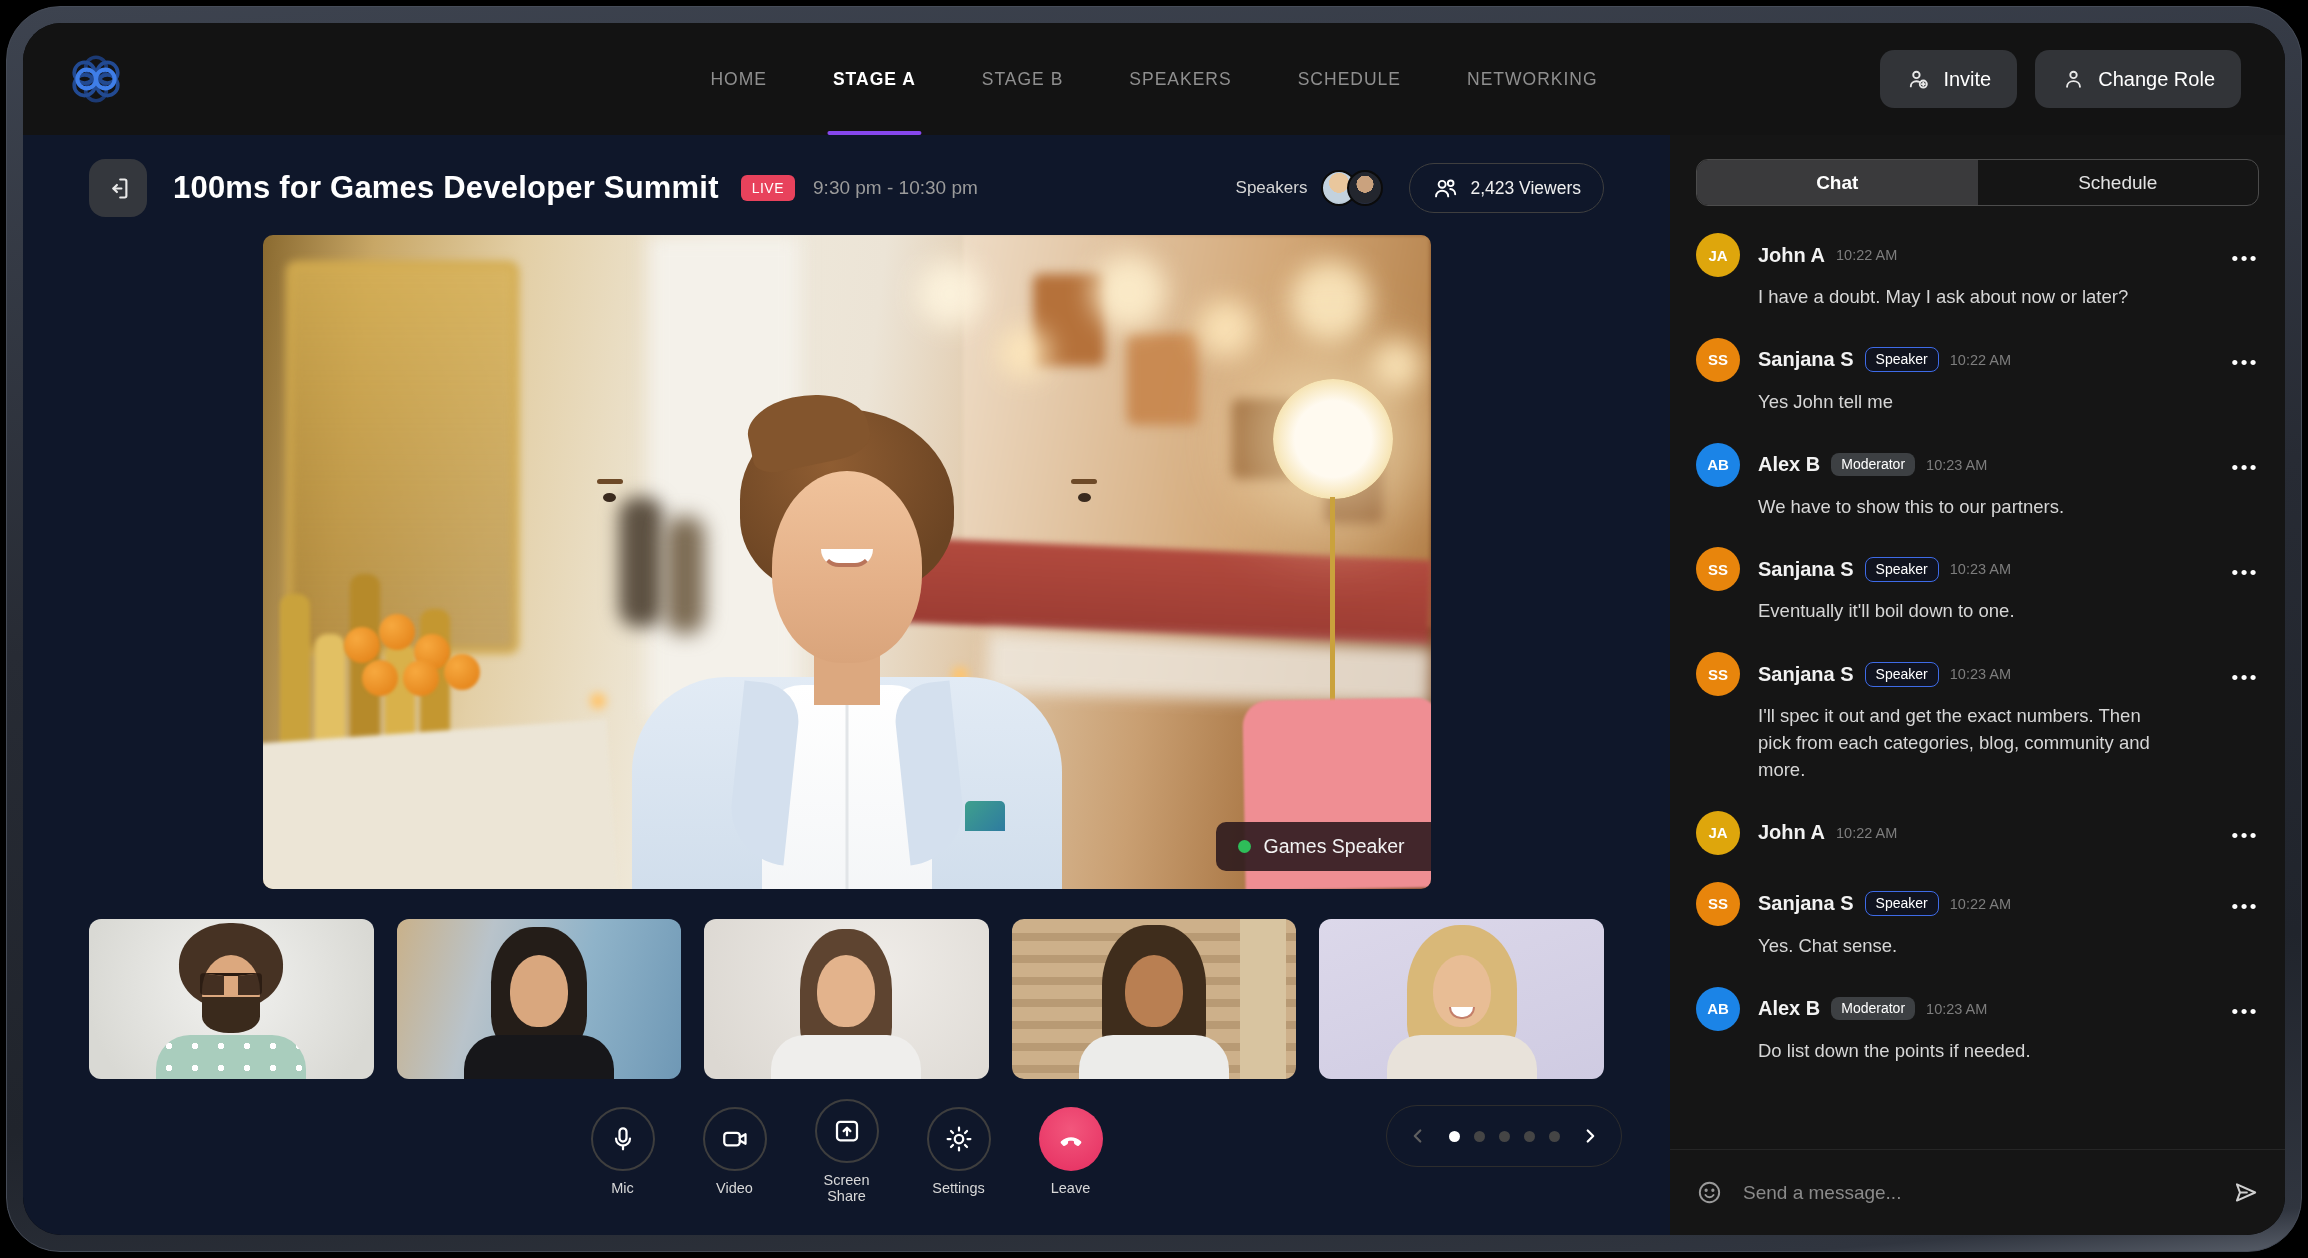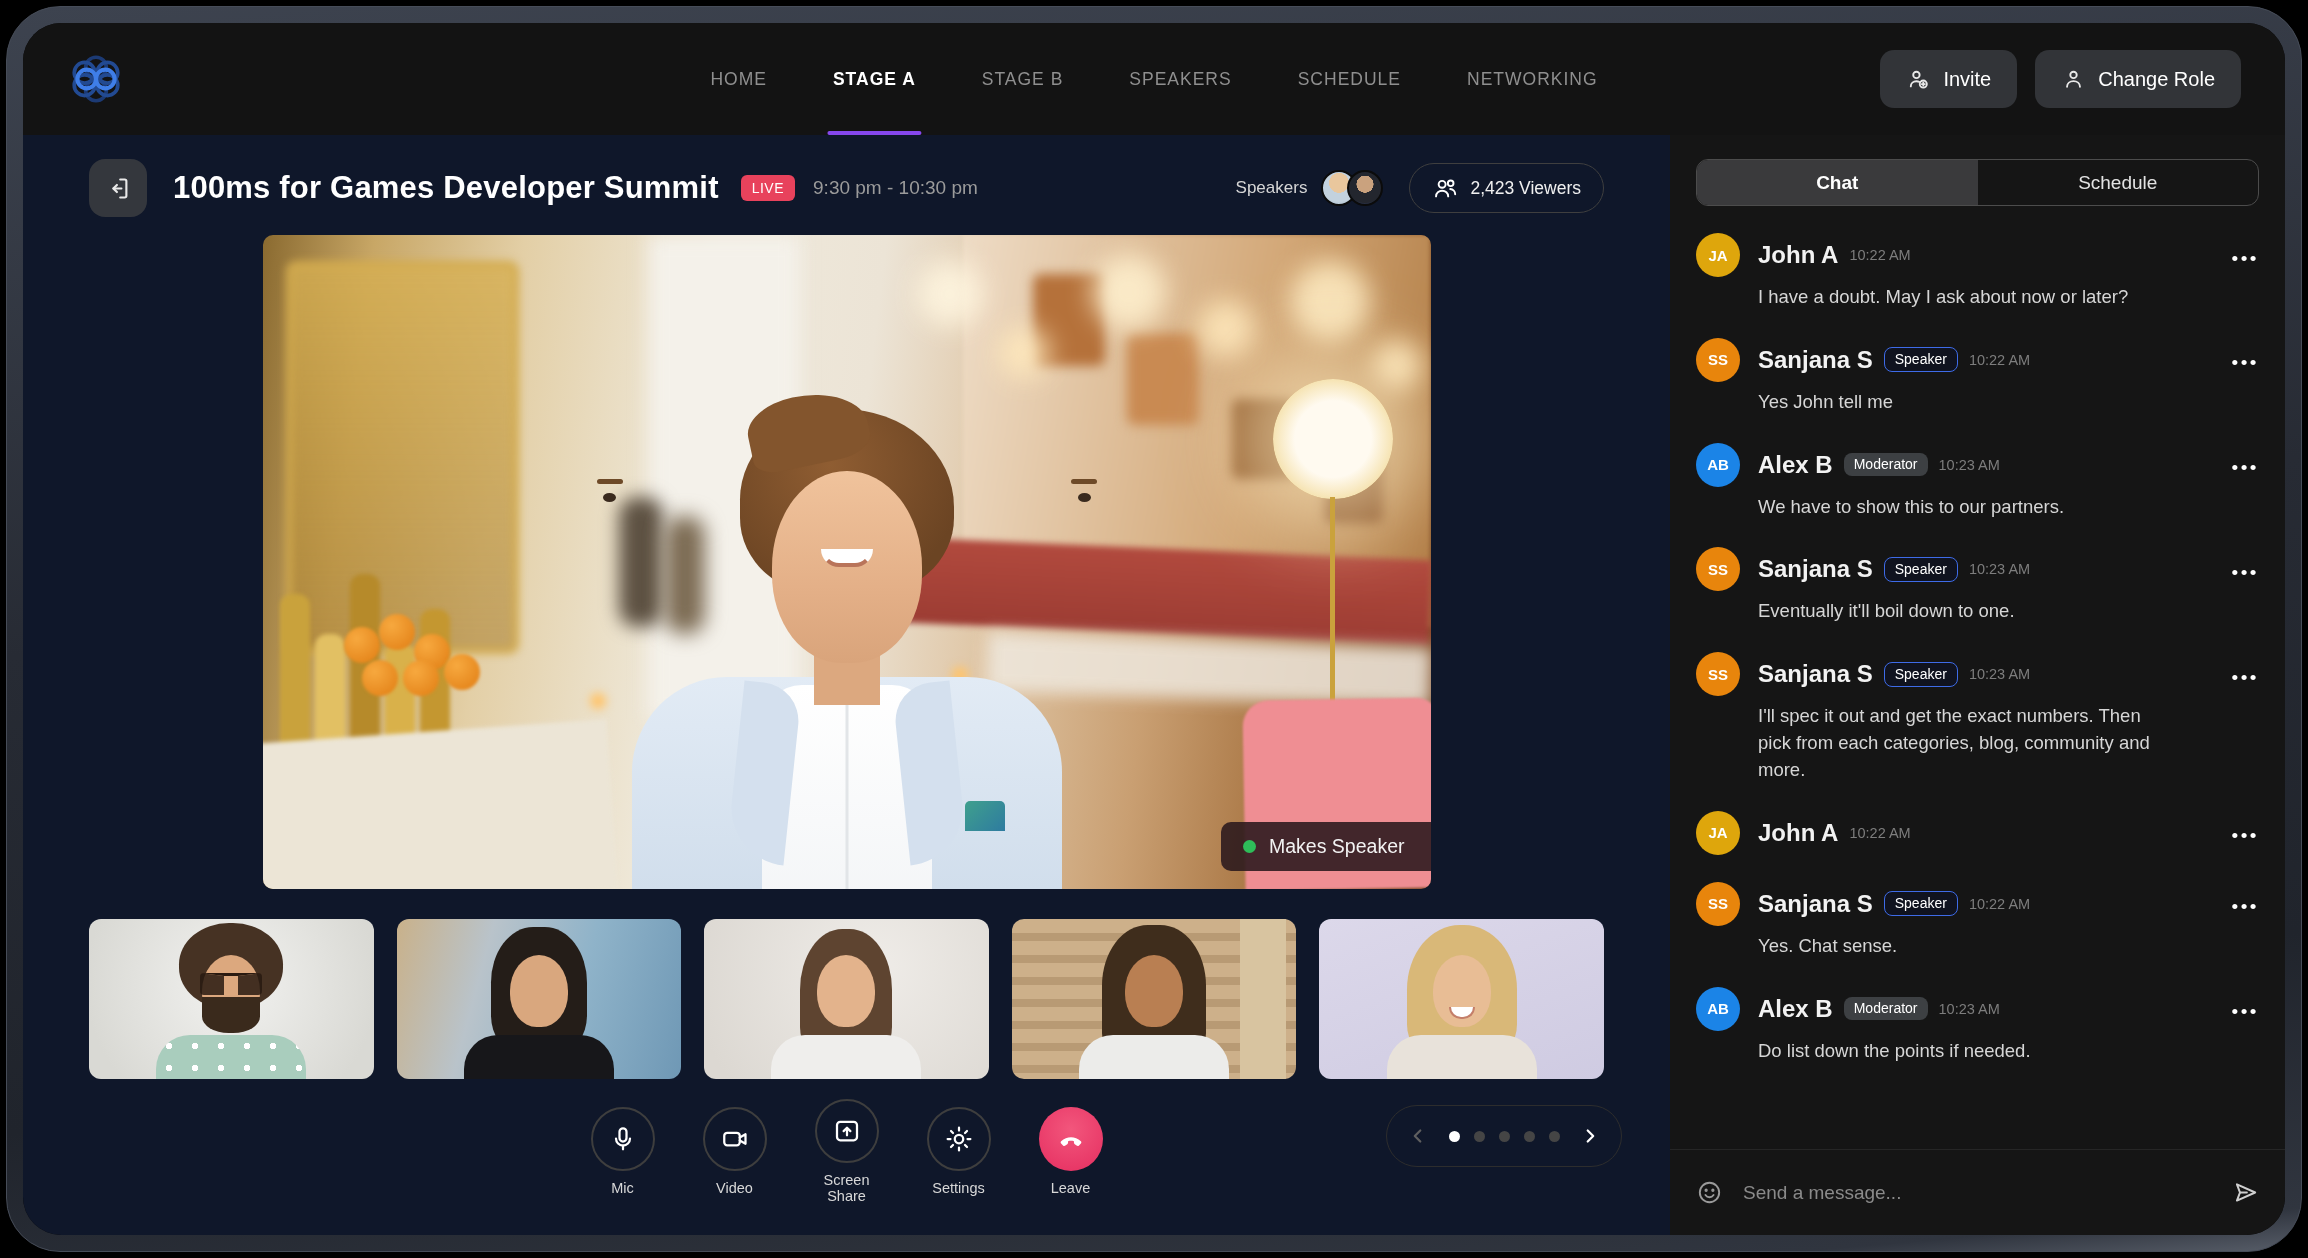--- a/index.html
+++ b/index.html
@@ -207,21 +207,21 @@
           display:flex; overflow:hidden; flex:0 0 auto; }
   .tab { flex:1; display:flex; align-items:center; justify-content:center; color:#e3e3e3;
          font-size:19px; cursor:pointer; background:transparent; border:none; font-family:inherit; }
   .tab.active { background:#3a3a3c; color:#fff; font-weight:bold; border-radius:11px 0 0 11px; }
   .msgs { flex:1; margin-top:27px; padding:0 26px; display:flex; flex-direction:column;
           gap:27px; overflow:hidden; }
   .msg { display:grid; grid-template-columns:44px 1fr 36px; column-gap:18px; }
   .avatar { width:44px; height:44px; border-radius:50%; color:#fff; font-size:15px; font-weight:bold;
             display:flex; align-items:center; justify-content:center; }
   .m-head { display:flex; align-items:center; gap:11px; }
-  .m-name { color:#f2f2f2; font-size:24px; font-weight:bold; }
+  .m-name { color:#f2f2f2; font-size:20px; font-weight:bold; }
   .m-badge { font-size:14px; color:#fff; padding:3px 10px 4px; border-radius:8px; }
   .m-badge.spk { border:1.6px solid #3E6BE8; background:#10131f; }
   .m-badge.mod { background:#3d4043; }
   .m-time { color:#7d7d7d; font-size:14.5px; }
   .m-more { grid-column:3; justify-self:end; background:none; border:none; color:#fff;
             font-size:19px; letter-spacing:2.5px; cursor:pointer; line-height:1; padding-top:6px; }
   .m-text { grid-column:2; margin-top:7px; color:#d6d6d6; font-size:18.5px; line-height:1.45;
             padding-right:30px; }
   .chat-input { margin-top:auto; border-top:1px solid #262626; height:86px; display:flex;
                 align-items:center; gap:20px; padding:0 26px; flex:0 0 auto; }
@@ -378,21 +378,21 @@
             <div class="sp-hair"></div>
             <div class="sp-face"></div>
             <div class="sp-brow br-l"></div>
               <div class="sp-brow br-r"></div>
             <div class="sp-eye e-l"></div>
               <div class="sp-eye e-r"></div>
             <div class="sp-smile"></div>
           </div>
           <div class="active-tag">
             <span class="dot-green"></span>
-            <span>Makes Speaker</span>
+            <span>Games Speaker</span>
           </div>
         </div>
 
         <div class="thumbs">
           <div class="tile t1">
             <div class="t-torso"></div>
               <div class="t-hair"></div>
               <div class="t-face"></div>
             <div class="t-beard"></div>
               <div class="t-glasses"></div>

